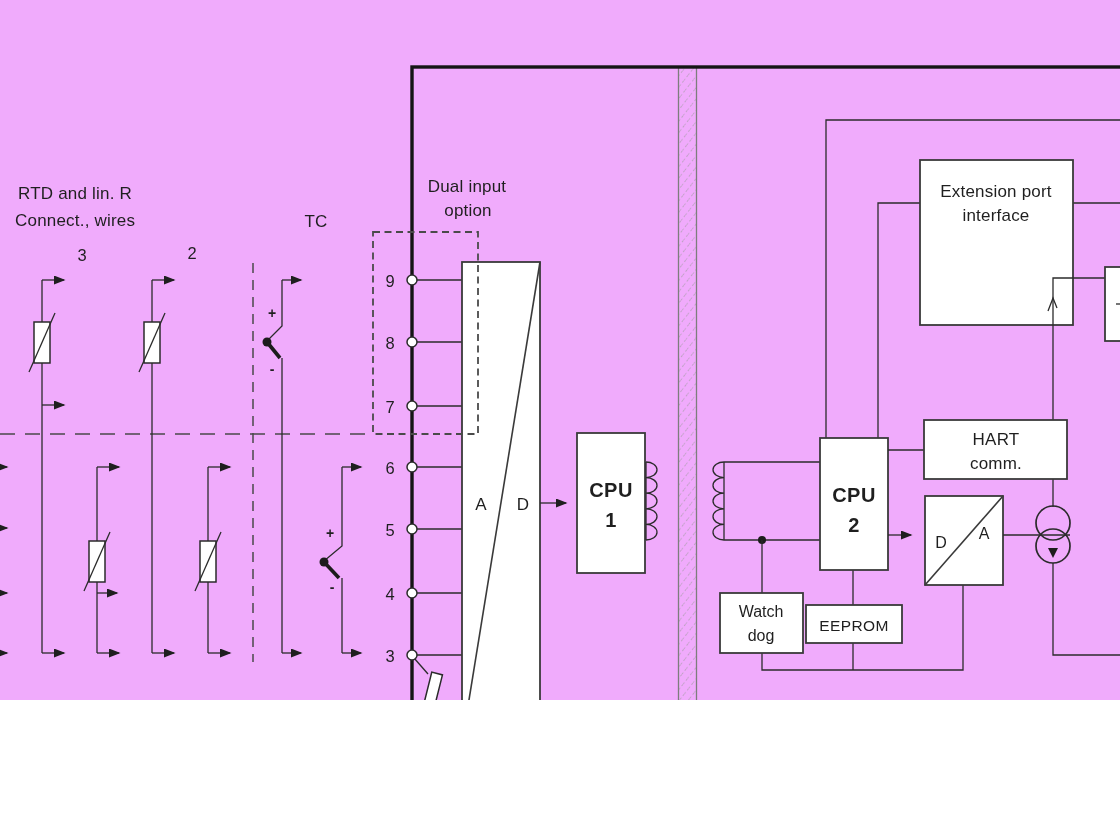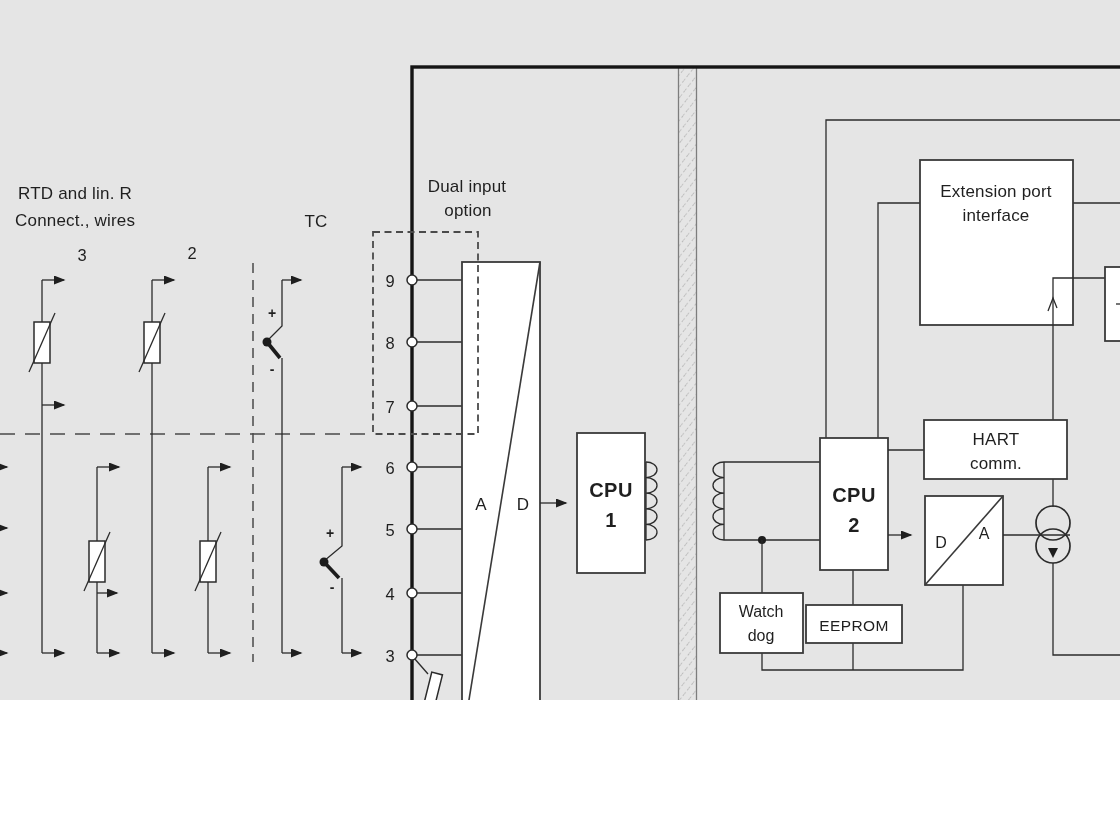--- a/index.html
+++ b/index.html
@@ -1,16 +1,16 @@
 <!DOCTYPE html>
 <html><head>
 <meta charset="utf-8">
 <style>
   html,body{margin:0;padding:0;background:#ffffff;}
-  .stage{position:relative;width:1120px;height:700px;background:#e5e5e5;overflow:hidden;}
+  .stage{position:relative;width:1120px;height:700px;background:#f0abfc;overflow:hidden;}
   svg{position:absolute;left:0;top:0;}
   text{font-family:"Liberation Sans","DejaVu Sans",sans-serif;fill:#1f1f1f;}
   .t17{font-size:17px;letter-spacing:0.2px;}
   .t16{font-size:16px;}
   .t15{font-size:15.5px;letter-spacing:0.4px;}
   .tnum{font-size:16.5px;}
   .tsign{font-size:14px;font-weight:bold;}
   .tcpu{font-size:20px;font-weight:bold;letter-spacing:0.5px;}
   .tad{font-size:17px;}
   .tmodel{font-size:52px;letter-spacing:1px;}

